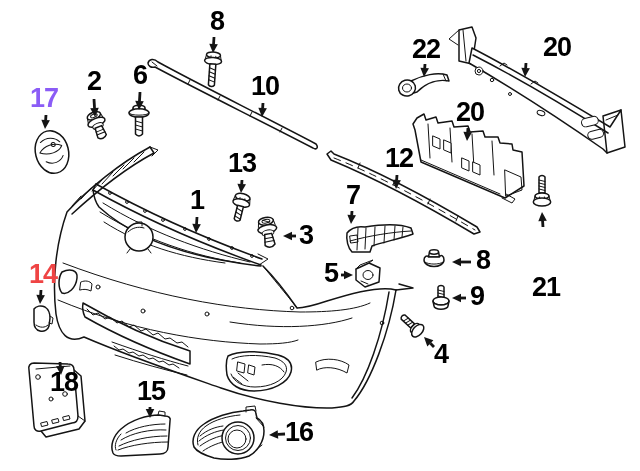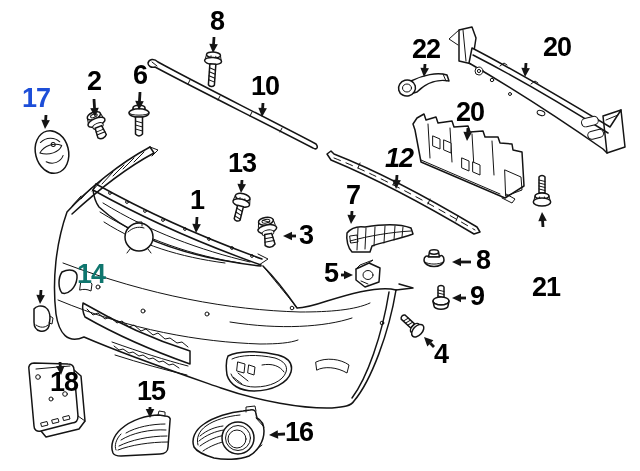--- a/index.html
+++ b/index.html
@@ -353,24 +353,24 @@
     <div class="callout-num" style="left: 94px; top: 83px; color: rgb(0, 0, 0);">2</div>
     <div class="callout-num" style="left: 306px; top: 237px; color: rgb(0, 0, 0);">3</div>
     <div class="callout-num" style="left: 441px; top: 356px; color: rgb(0, 0, 0);">4</div>
     <div class="callout-num" style="left: 331px; top: 275px; color: rgb(0, 0, 0);">5</div>
     <div class="callout-num" style="left: 140px; top: 77px; color: rgb(0, 0, 0);">6</div>
     <div class="callout-num" style="left: 353px; top: 197px; color: rgb(0, 0, 0);">7</div>
     <div class="callout-num" style="left: 483px; top: 262px; color: rgb(0, 0, 0);">8</div>
     <div class="callout-num" style="left: 477px; top: 298px; color: rgb(0, 0, 0);">9</div>
     <div class="callout-num" style="left: 265px; top: 88px; color: rgb(0, 0, 0);">10</div>
     <div class="callout-num" style="left: 217px; top: 23px; color: rgb(0, 0, 0);">8</div>
-    <div class="callout-num" style="left: 399px; top: 160px; color: rgb(0, 0, 0); font-style: italic;">12</div>
+    <div class="callout-num" style="left: 399px; top: 160px; color: rgb(0, 0, 0);">12</div>
     <div class="callout-num" style="left: 242px; top: 165px; color: rgb(0, 0, 0);">13</div>
-    <div class="callout-num" style="left: 43px; top: 276px; color: #0f766e; margin-left: 48px;">14</div>
+    <div class="callout-num" style="left: 43px; top: 276px; color: #ef4444;">14</div>
     <div class="callout-num" style="left: 151px; top: 393px; color: rgb(0, 0, 0);">15</div>
     <div class="callout-num" style="left: 299px; top: 434px; color: rgb(0, 0, 0);">16</div>
-    <div class="callout-num" style="left: 36px; top: 100px; color: #1d4ed8; text-align: center;">17</div>
+    <div class="callout-num" style="left: 44px; top: 100px; color: #8b5cf6; text-align: center;">17</div>
     <div class="callout-num" style="left: 64px; top: 348px; color: rgb(0, 0, 0); margin-top: 36px;">18</div>
     <div class="callout-num" style="left: 470px; top: 114px; color: rgb(0, 0, 0);">20</div>
     <div class="callout-num" style="left: 530px; top: 49px; color: rgb(0, 0, 0); margin-left: 27px;">20</div>
     <div class="callout-num" style="left: 546px; top: 241px; color: rgb(0, 0, 0); margin-top: 48px;">21</div>
     <div class="callout-num" style="left: 426px; top: 51px; color: rgb(0, 0, 0);">22</div>
   </div>
 
 </body></html>

